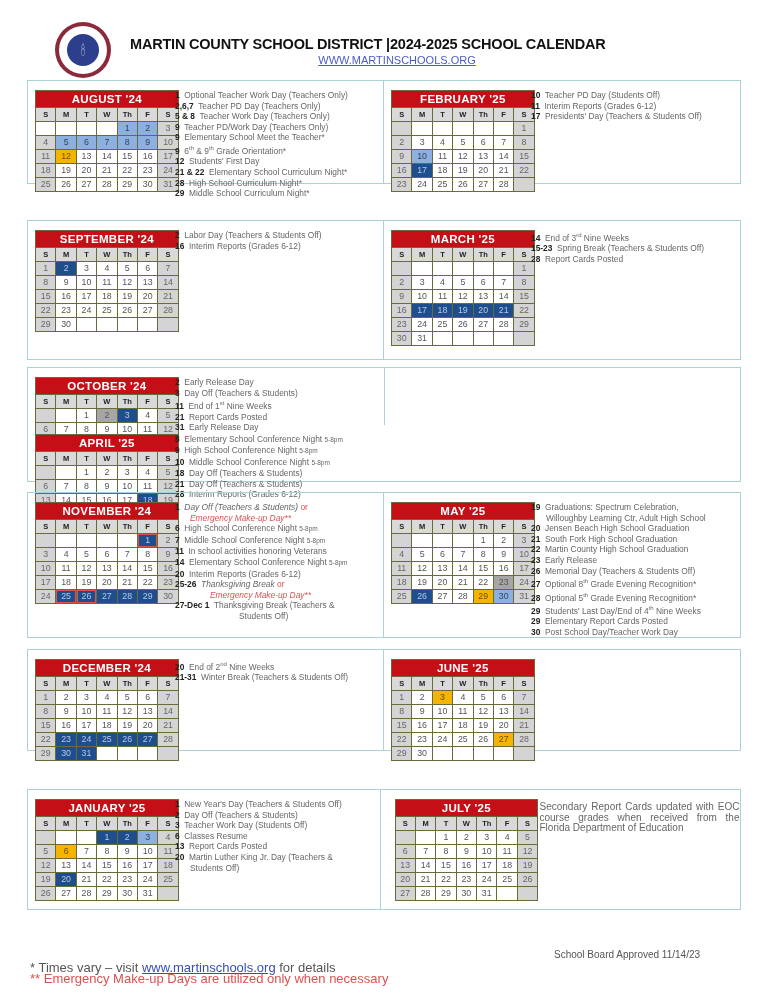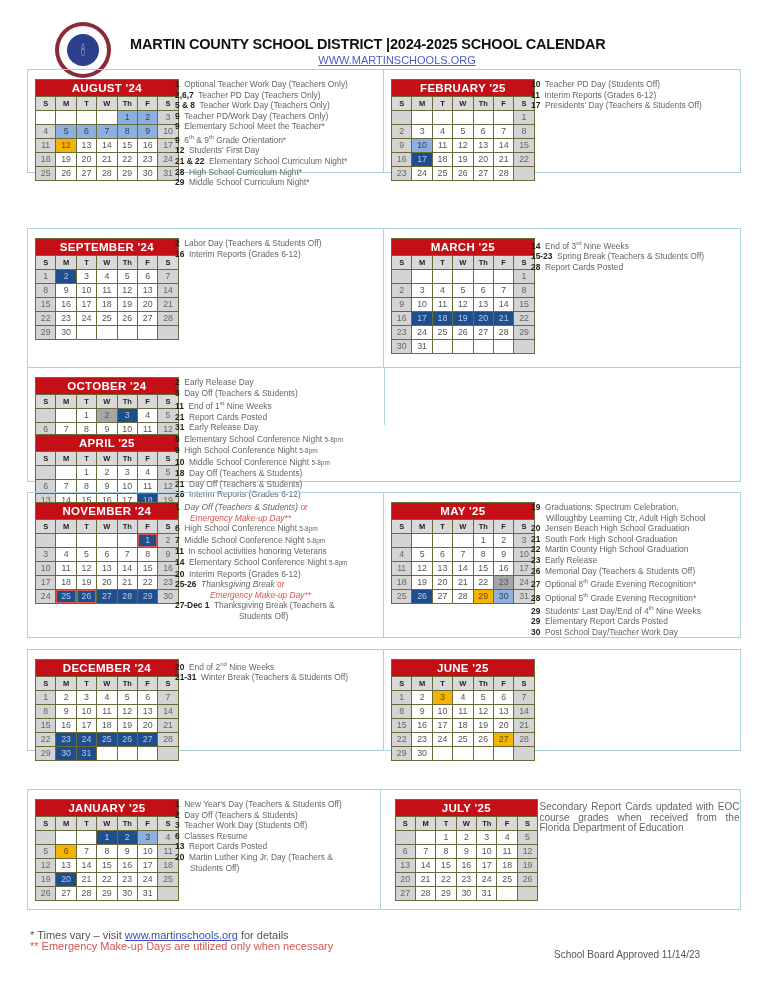--- a/index.html
+++ b/index.html
@@ -29,41 +29,41 @@
 
   .events { position: absolute; left: 147px; top: 9px; right: 4px; font-size: 8.4px; line-height: 10.6px; color: #666; }
   .ev { white-space: nowrap; }
   .ev b { color: #222; font-weight: bold; }
   .ev .red { color: #d9534f; }
   .ev i { font-style: italic; }
   .ev.indent2 { padding-left: 27px; }
   .ev.indent3 { padding-left: 15px; }
   .july-note { position: absolute; left: 152px; top: 12px; width: 200px; font-size: 10px; line-height: 10.6px; color: #666; text-align: justify; }
 
-  .footer-left { position: absolute; left: 30px; top: 930px; font-size: 11px; line-height: 11px; color: #555; }
+  .footer-left { position: absolute; left: 30px; top: 962px; font-size: 13px; line-height: 11px; color: #555; }
   .footer-left a { color: #3a4bc0; text-decoration: underline; }
   .footer-left .red { color: #d9534f; }
   .footer-right { position: absolute; left: 554px; top: 949px; font-size: 10px; color: #555; }
   sup { font-size: 6px; }
 </style>
 </head>
 <body>
 
 <div class="header">
   <div class="logo">
     <div class="logo-inner">
         <div class="logo-core">🕯</div>
       </div>
   </div>
   <div class="title">MARTIN COUNTY SCHOOL DISTRICT |2024-2025 SCHOOL CALENDAR</div>
   <div class="url">WWW.MARTINSCHOOLS.ORG</div>
 </div>
 
 <div id="rows">
-    <div class="row" style="top: 69px; height: 104px; justify-content: flex-end;">
+    <div class="row" style="top: 80px; height: 104px; justify-content: flex-end;">
       <div class="panel left">
         <div class="cal">
           <div class="cal-title">AUGUST '24</div>
           <div class="grid">
             <div class="cell hd">S</div>
             <div class="cell hd">M</div>
             <div class="cell hd">T</div>
             <div class="cell hd">W</div>
             <div class="cell hd">Th</div>
             <div class="cell hd">F</div>
@@ -166,21 +166,21 @@
             <div class="cell we"></div>
           </div>
         </div>
         <div class="events">
           <div class="ev"><b>10</b>&nbsp; Teacher PD Day (Students Off)</div>
           <div class="ev"><b>11</b>&nbsp; Interim Reports (Grades 6-12)</div>
           <div class="ev"><b>17</b>&nbsp; Presidents' Day (Teachers &amp; Students Off)</div>
         </div>
       </div>
     </div>
-    <div class="row" style="top: 228px; height: 140px;">
+    <div class="row" style="top: 220px; height: 140px;">
       <div class="panel left">
         <div class="cal">
           <div class="cal-title">SEPTEMBER '24</div>
           <div class="grid">
             <div class="cell hd">S</div>
             <div class="cell hd">M</div>
             <div class="cell hd">T</div>
             <div class="cell hd">W</div>
             <div class="cell hd">Th</div>
             <div class="cell hd">F</div>

